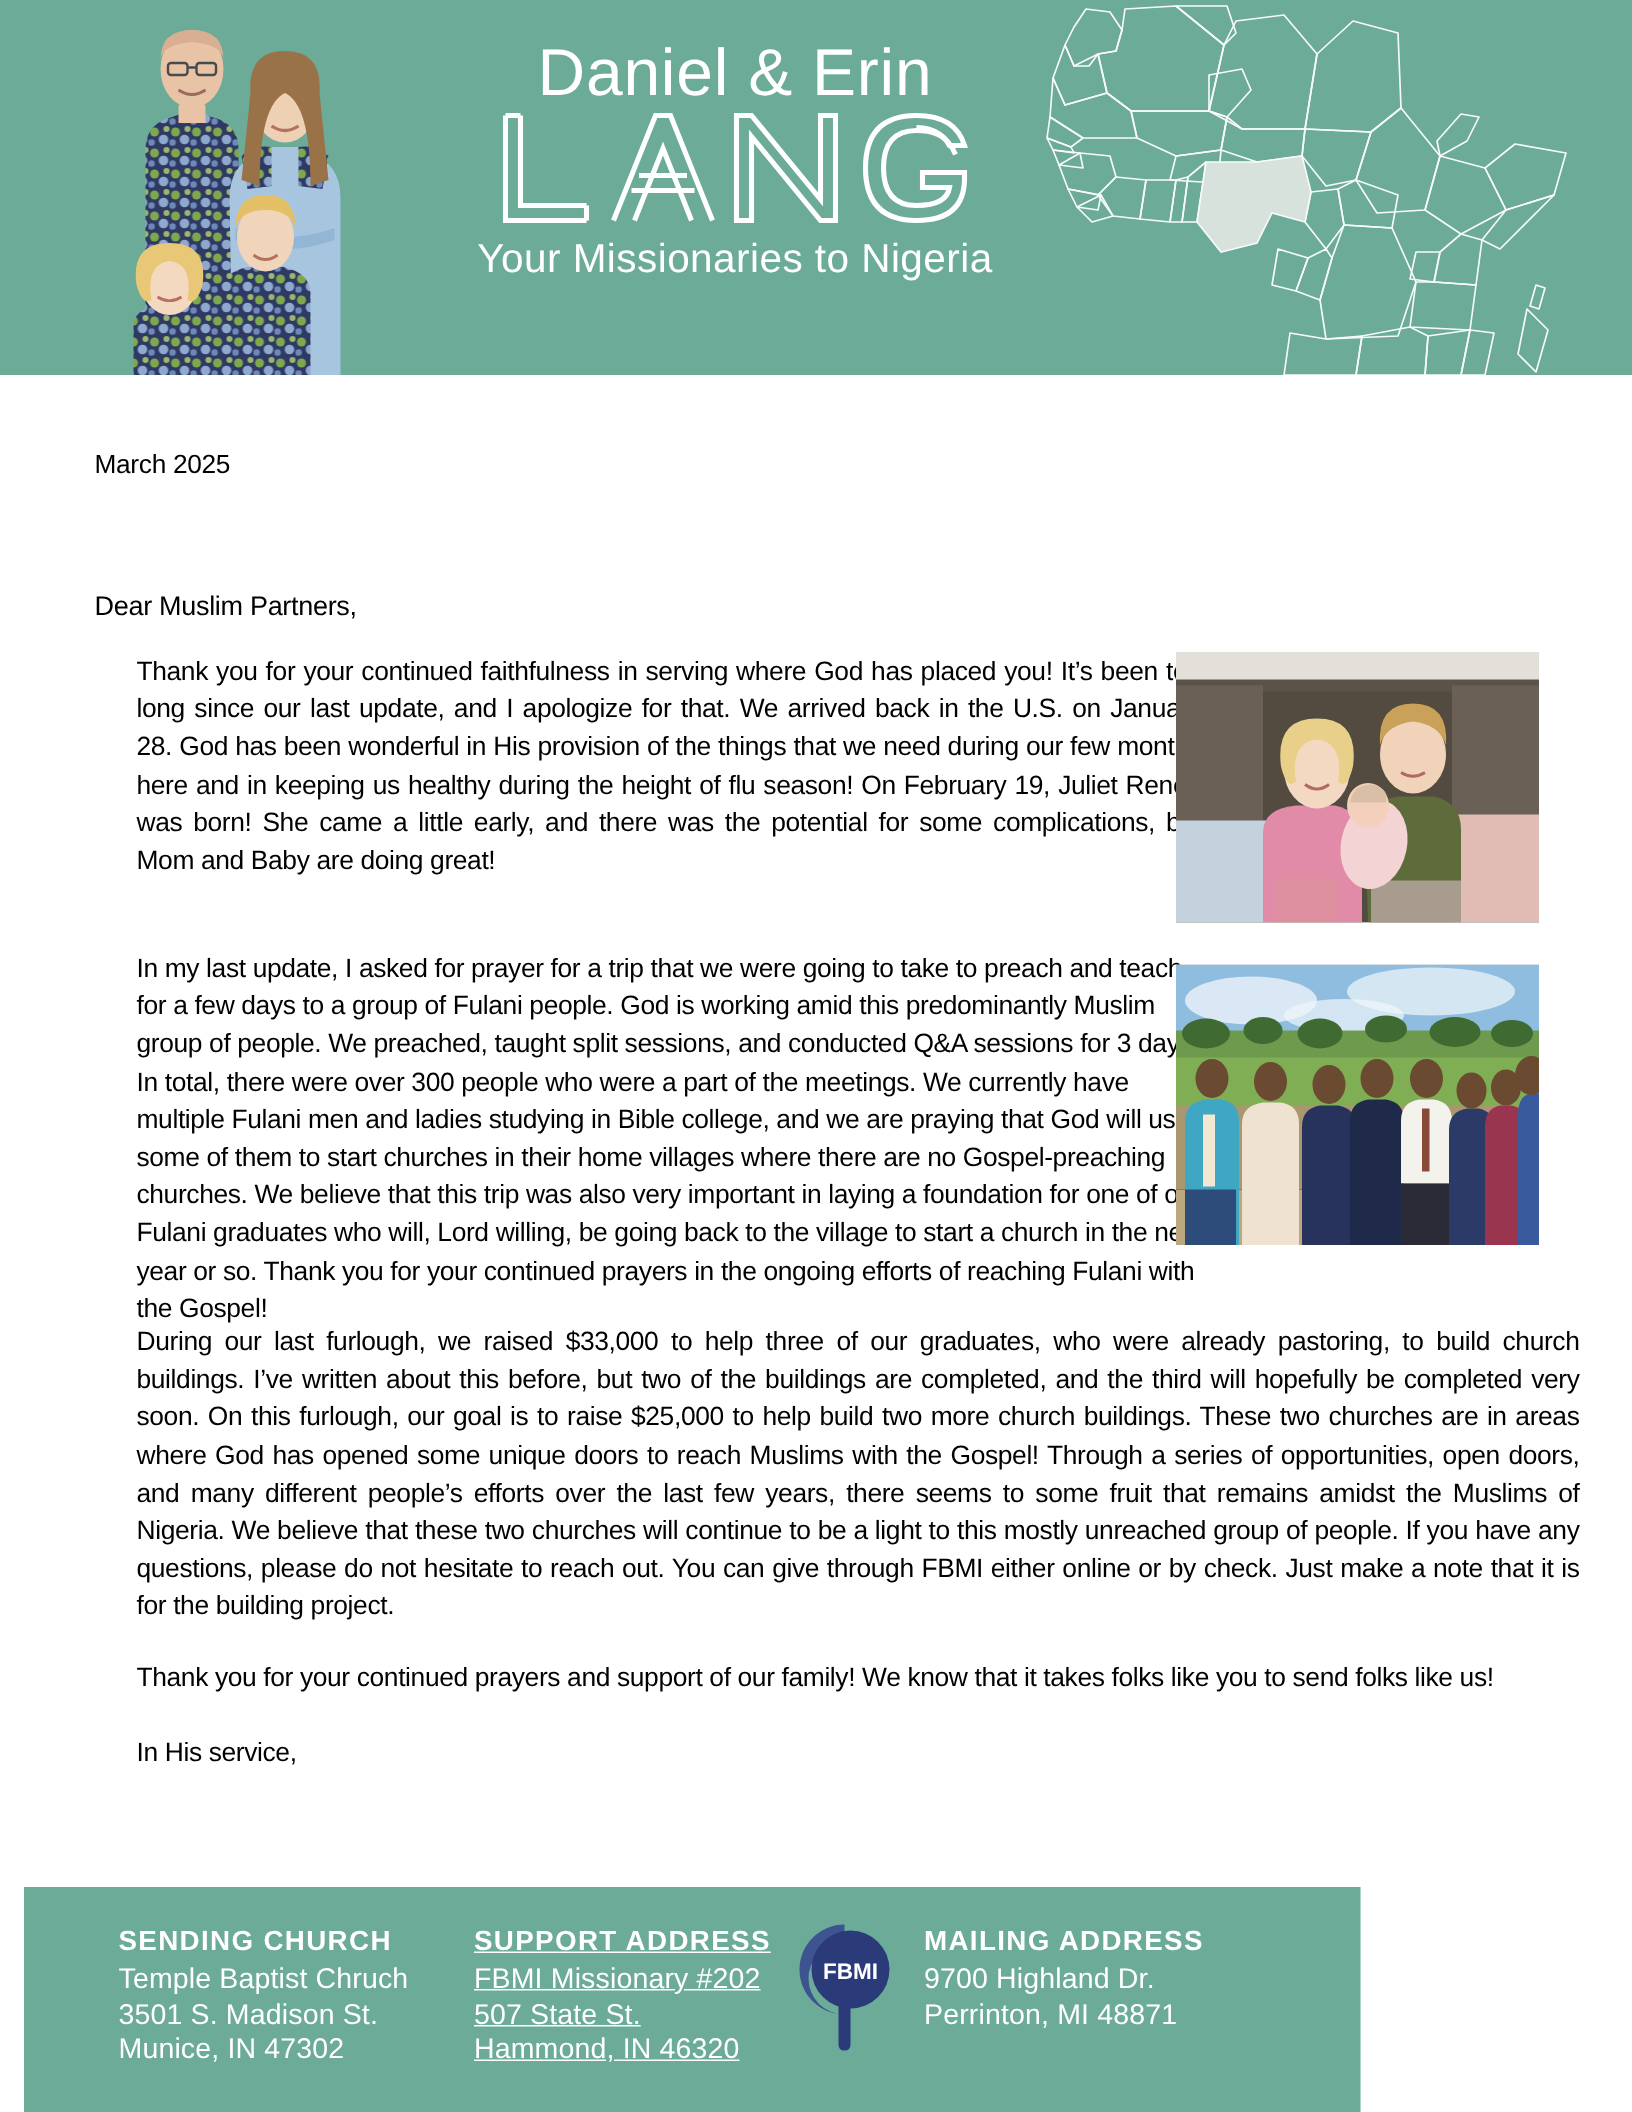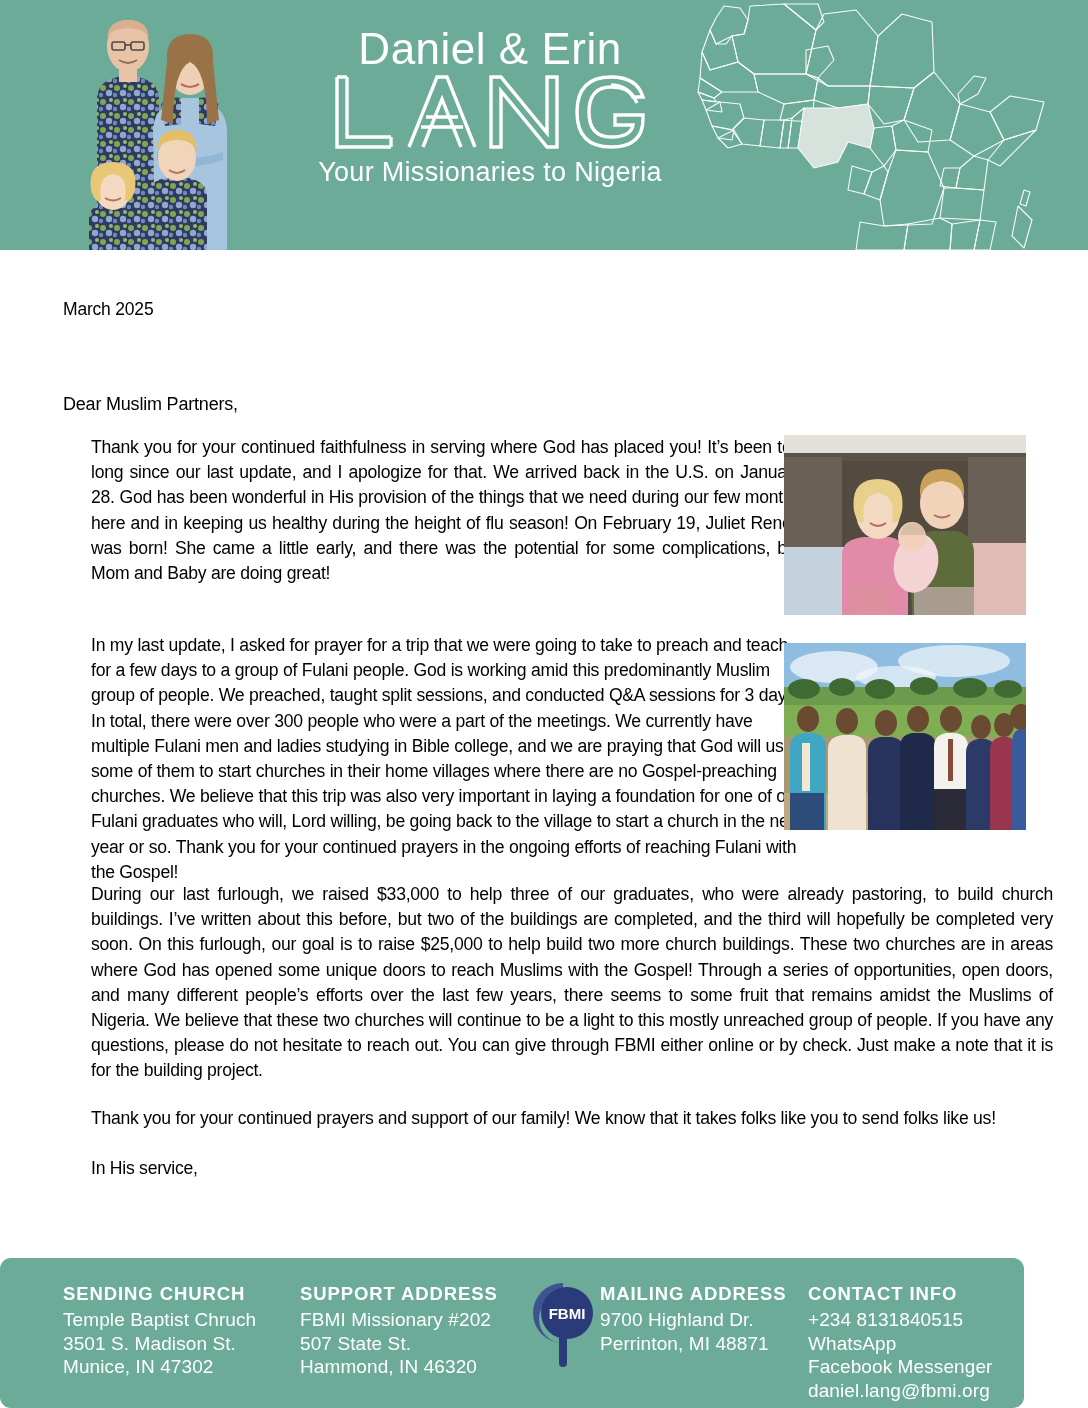--- a/index.html
+++ b/index.html
@@ -122,47 +122,46 @@
     overflow: hidden;
     background: #cccccc;
   }
   #photo-kids  { left: 784px; top: 185px;  width: 242px; height: 180px; }
   #photo-group { left: 784px; top: 393px;  width: 242px; height: 187px; }
   .body-photo svg { display: block; }
 
   
   .footer-band {
     position: absolute;
-    left: 0; top: 1258px;
-    width: 1024px;
+    left: 16px; top: 1258px;
+    width: 891px;
     height: 150px;
     background: #6BAB98;
     color: #ffffff;
-    border-radius: 11px;
   }
   .footer-col {
     position: absolute;
     top: 25px;
   }
   .footer-head {
     font-size: 18.5px;
     font-weight: bold;
     letter-spacing: 0.9px;
     margin-bottom: 3px;
     white-space: nowrap;
   }
   .footer-line {
     font-size: 19px;
     font-weight: 300;
     line-height: 23.5px;
     letter-spacing: 0.1px;
     white-space: nowrap;
   }
   #footer-col-sending { left: 63px; }
-  #footer-col-support { left: 300px; }
+  #footer-col-support { left: 300px; text-decoration: underline; }
   #footer-col-mailing { left: 600px; }
   #footer-col-contact { left: 808px; }
 
   .fbmi-logo {
     position: absolute;
     left: 523px; top: 1275px;
     width: 80px; height: 95px;
   }
   .fbmi-logo svg { display: block; }
 </style>
@@ -437,27 +436,20 @@
     <div class="footer-line">507 State St.</div>
     <div class="footer-line">Hammond, IN 46320</div>
   </div>
 
   <div class="footer-col" id="footer-col-mailing">
     <div class="footer-head">MAILING ADDRESS</div>
     <div class="footer-line">9700 Highland Dr.</div>
     <div class="footer-line">Perrinton, MI 48871</div>
   </div>
 
-  <div class="footer-col" id="footer-col-contact">
-    <div class="footer-head">CONTACT INFO</div>
-    <div class="footer-line">+234 8131840515</div>
-    <div class="footer-line">WhatsApp</div>
-    <div class="footer-line">Facebook Messenger</div>
-    <div class="footer-line">daniel.lang@fbmi.org</div>
-  </div>
 </div>
 
 <div class="fbmi-logo">
   <svg width="80" height="95" viewBox="0 0 80 95" xmlns="http://www.w3.org/2000/svg">
     <path d="M36 56 L36 88 Q36 92 40 92 Q44 92 44 88 L44 56 Z" fill="#2B3B7A"></path>
     <path d="M40 8 A30 30 0 1 0 40 68 A24 24 0 1 1 40 20 Z" fill="#3E5490"></path>
     <circle cx="44" cy="38" r="26" fill="#2B3B7A"></circle>
     <text x="44" y="44" font-family="'Liberation Sans', sans-serif" font-size="15" font-weight="bold" fill="#ffffff" text-anchor="middle">FBMI</text>
   </svg>
 </div>

